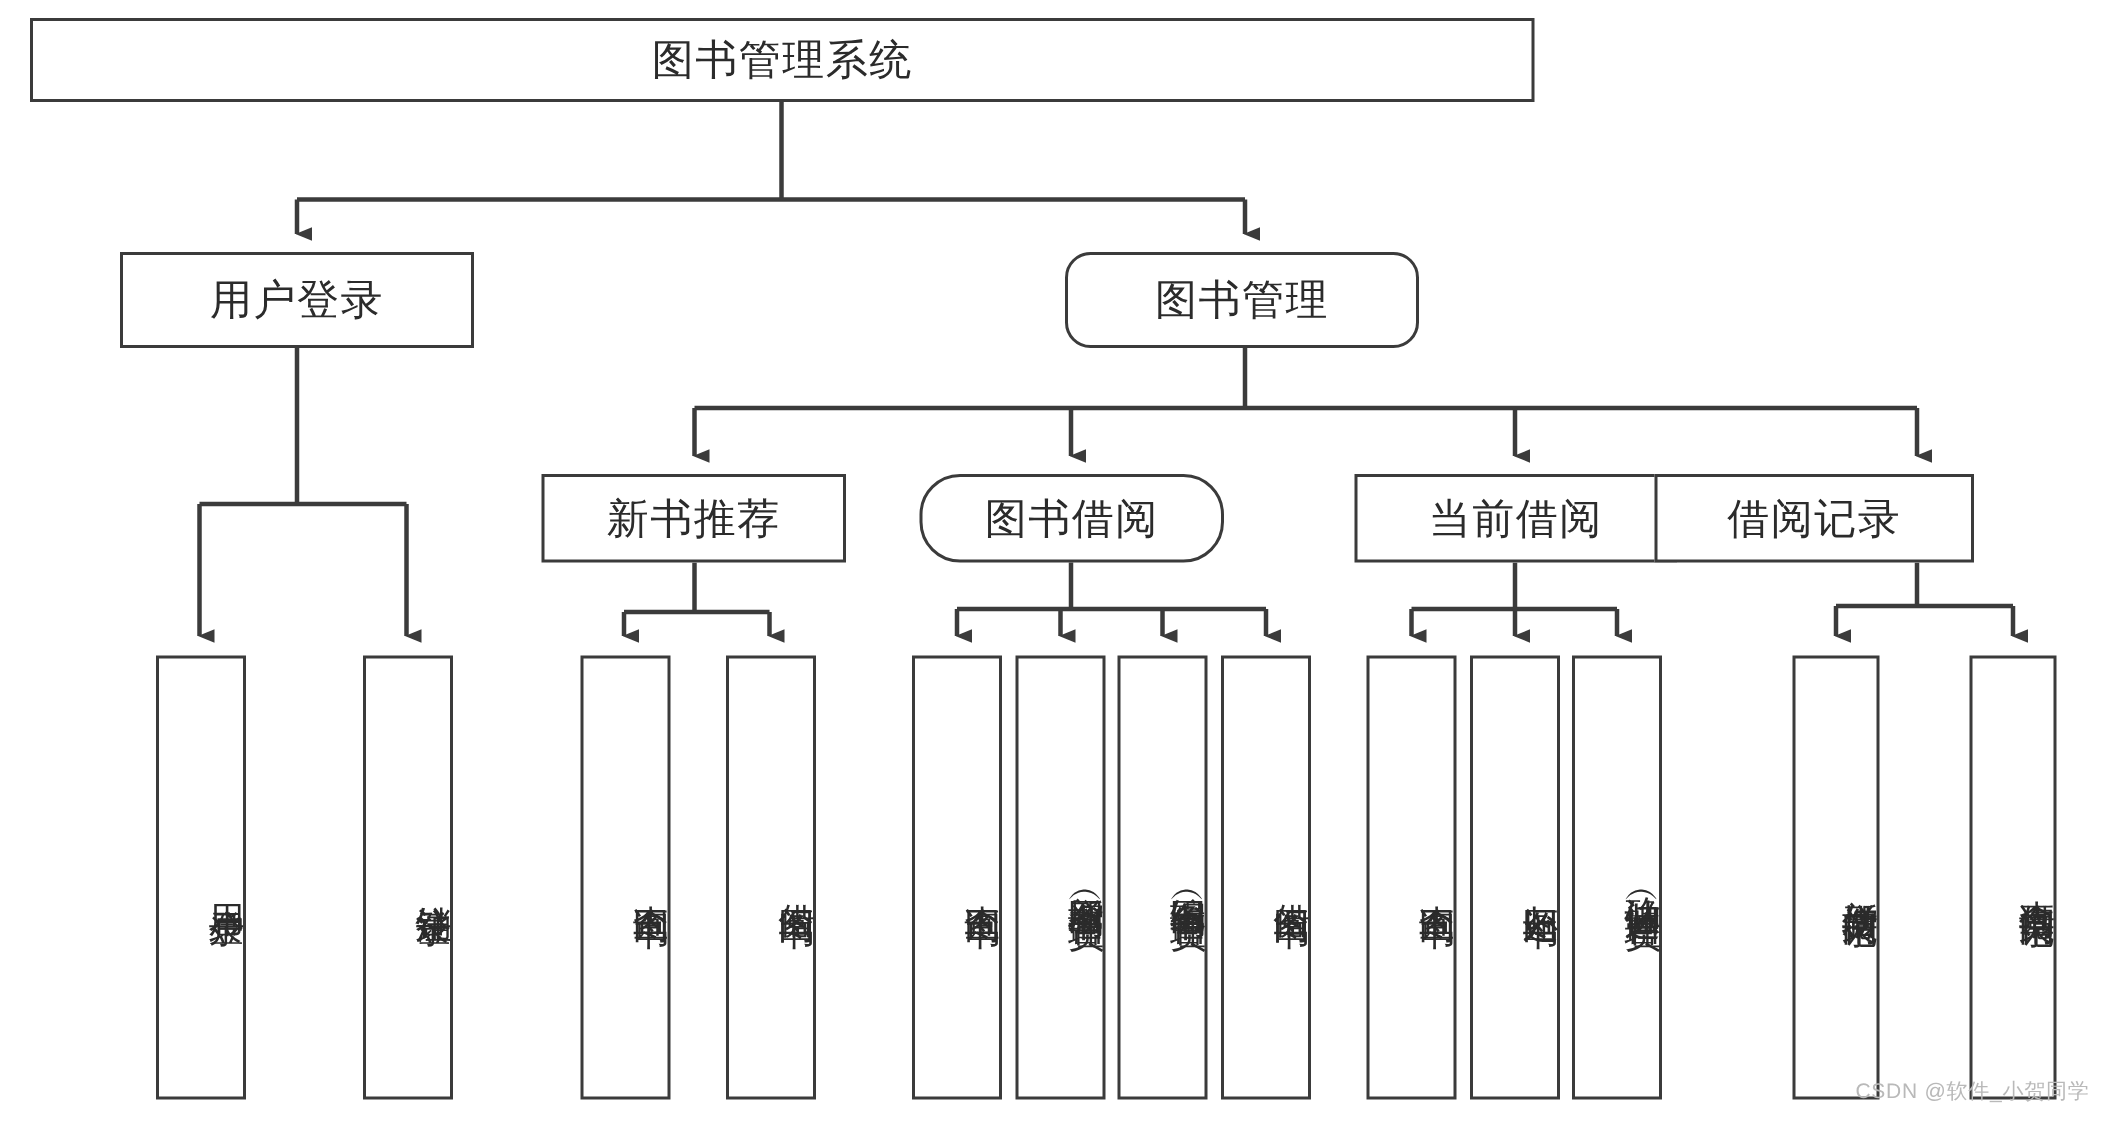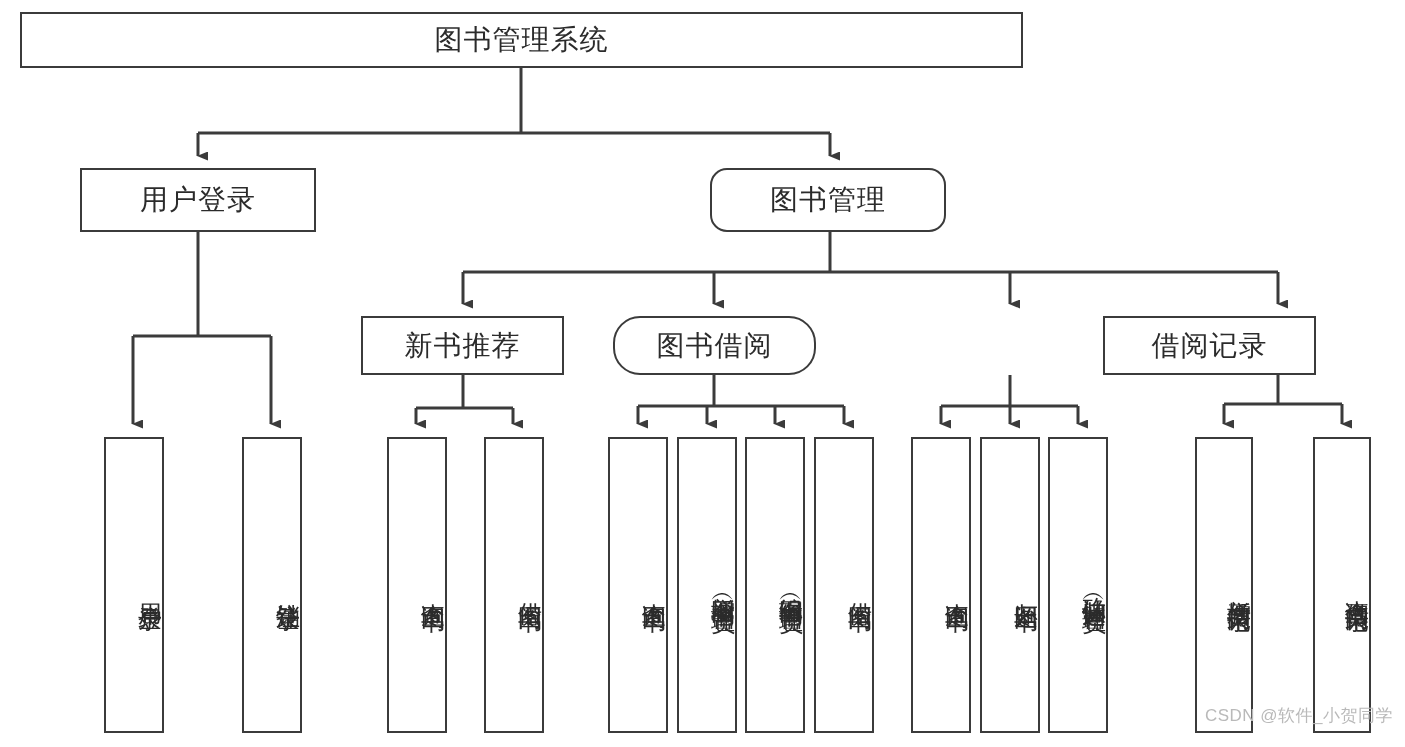--- a/index.html
+++ b/index.html
@@ -35,22 +35,22 @@
     letter-spacing:2px;
     padding-top:6px;
     align-items:flex-start;
     justify-content:center;
     line-height:1;
   }
   .node.v.tall{padding-top:4px;}
   svg#edges{position:absolute;left:0;top:0;width:1405px;height:747px;z-index:1;}
   #watermark{
     position:absolute;
-    right:12px;bottom:20px;
-    font-size:17px;
+    right:12px;bottom:10px;
+    font-size:14px;
     color:#b9b9b9;
     letter-spacing:0.5px;
     z-index:9;
     white-space:nowrap;
   }
 </style>
 </head>
 <body>
 
 <div id="diagram">
@@ -115,20 +115,23 @@
   <div class="node h" style="left:710px;top:168px;width:236px;height:64px;border-radius:17px;">
     <span>图书管理</span>
   </div>
 
   <div class="node h" style="left:361px;top:316px;width:203px;height:59px;">
     <span>新书推荐</span>
   </div>
   <div class="node h" style="left:613px;top:316px;width:203px;height:59px;border-radius:27px;">
     <span>图书借阅</span>
   </div>
+  <div class="node h" style="left:903px;top:316px;width:215px;height:59px;">
+    <span>当前借阅</span>
+  </div>
   <div class="node h" style="left:1103px;top:316px;width:213px;height:59px;">
     <span>借阅记录</span>
   </div>
 
   <div class="node v" style="left:104px;top:437px;width:60px;height:296px;">
     <span>用户登录</span>
   </div>
   <div class="node v" style="left:242px;top:437px;width:60px;height:296px;">
     <span>注销登录</span>
   </div>

